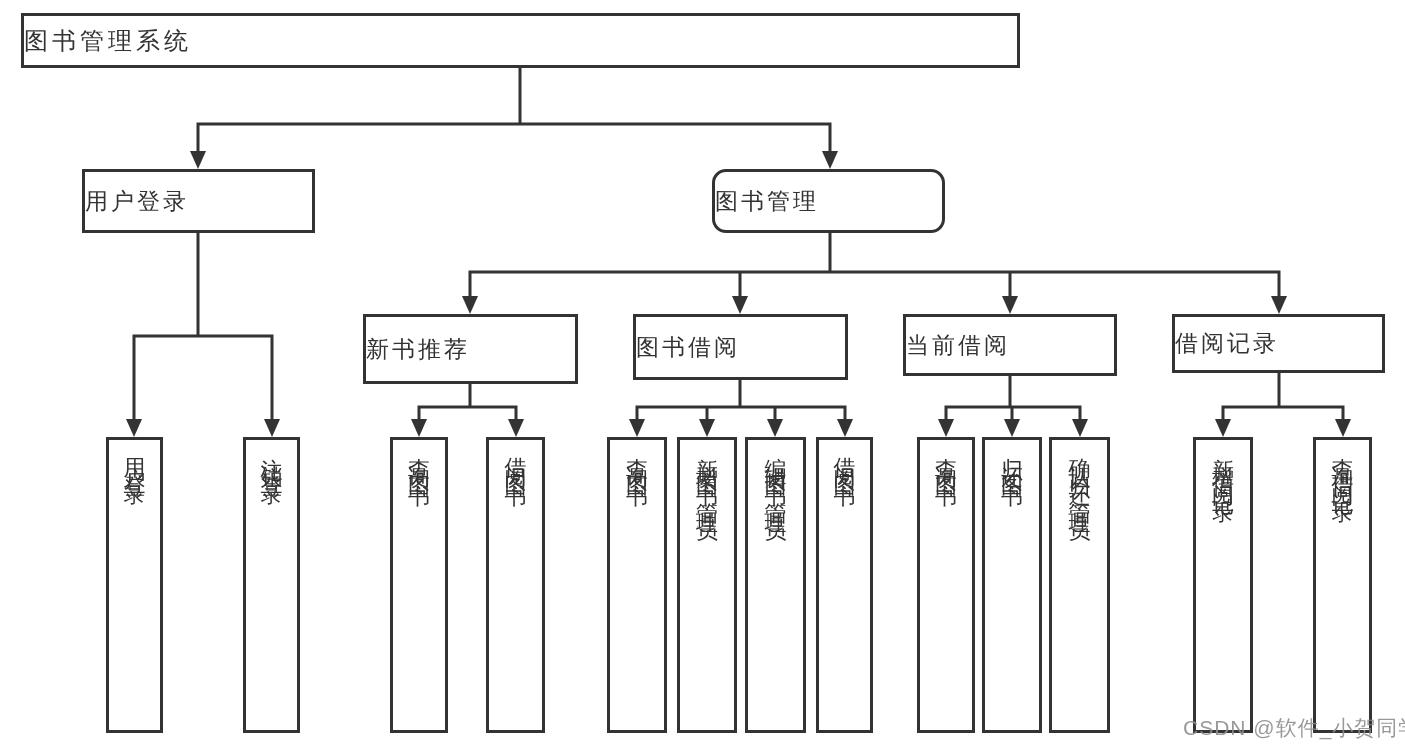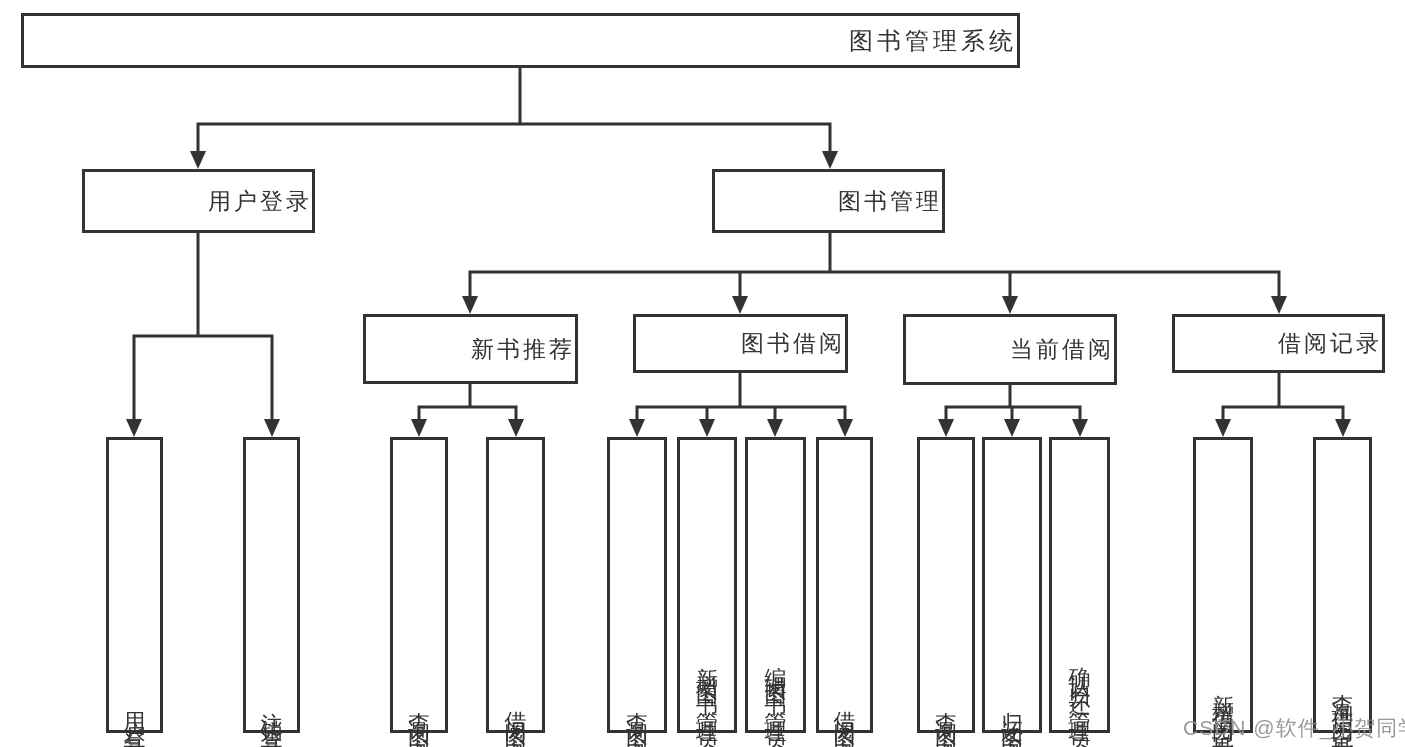--- a/index.html
+++ b/index.html
@@ -12,21 +12,21 @@
     overflow: hidden;
   }
   .node {
     position: absolute;
     box-sizing: border-box;
     border: 3px solid #333333;
     background: #ffffff;
     color: #333333;
     display: flex;
     align-items: center;
-    justify-content: flex-end;
+    justify-content: flex-start;
   }
   .hbox {
     font-size: 23px;
     letter-spacing: 3px;
     white-space: nowrap;
   }
   .rootbox {
     font-size: 24px;
     letter-spacing: 4px;
   }
@@ -98,31 +98,31 @@
     <polygon points="1335,419 1351,419 1343,437"></polygon>
   </svg>
 
   <div class="node hbox rootbox" style="left:21px; top:13px; width:999px; height:55px;">
     <span>图书管理系统</span>
   </div>
 
   <div class="node hbox" style="left:82px; top:169px; width:233px; height:64px;">
     <span>用户登录</span>
   </div>
-  <div class="node hbox" style="left:712px; top:169px; width:233px; height:64px;">
+  <div class="node hbox" style="left:712px; top:169px; width:233px; height:64px;border-radius:14px;">
     <span>图书管理</span>
   </div>
 
   <div class="node hbox" style="left:363px; top:314px; width:215px; height:70px;">
     <span>新书推荐</span>
   </div>
-  <div class="node hbox" style="left:633px; top:314px; width:215px; height:59px;">
+  <div class="node hbox" style="left:633px; top:314px; width:215px; height:66px;">
     <span>图书借阅</span>
   </div>
-  <div class="node hbox" style="left:903px; top:314px; width:214px; height:71px;">
+  <div class="node hbox" style="left:903px; top:314px; width:214px; height:62px;">
     <span>当前借阅</span>
   </div>
   <div class="node hbox" style="left:1172px; top:314px; width:213px; height:59px;">
     <span>借阅记录</span>
   </div>
 
   <div class="node vbox" style="left:106px; top:437px; width:57px; height:296px;">
     <span>用户登录</span>
   </div>
   <div class="node vbox" style="left:243px; top:437px; width:57px; height:296px;">

